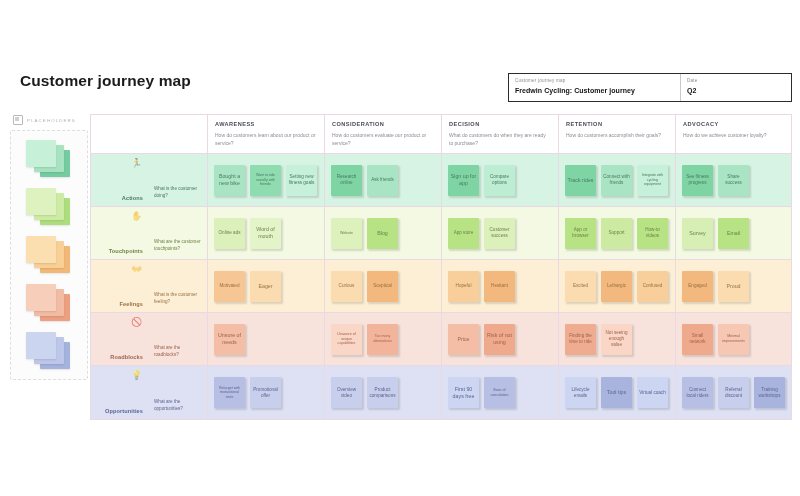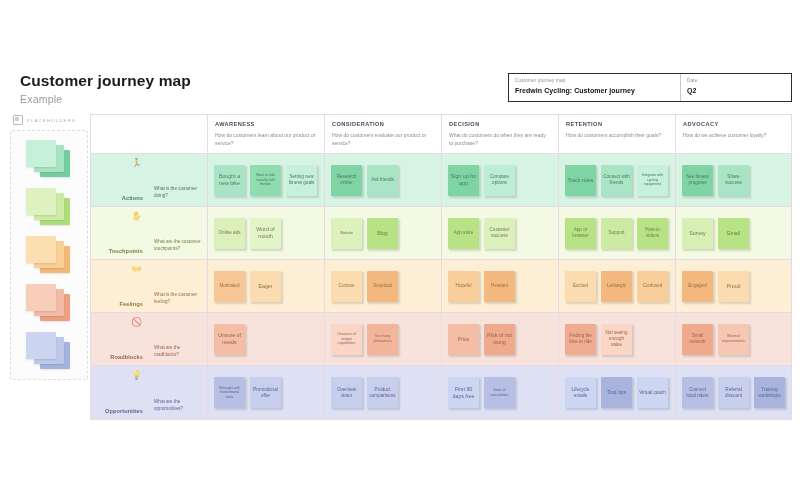--- a/index.html
+++ b/index.html
@@ -221,21 +221,20 @@
   }
   .note.t-lg { font-size: 5.3px; }
   .note.t-md { font-size: 4.6px; }
   .note.t-sm { font-size: 3.6px; }
 </style>
 </head>
 <body>
 
 <div id="title-block">
   <div id="page-title">Customer journey map</div>
-  <div id="page-subtitle">Example</div>
 </div>
 
 <div id="meta-box">
   <div class="meta-cell name">
     <div class="meta-label">Customer journey map</div>
     <div class="meta-value">Fredwin Cycling: Customer journey</div>
   </div>
   <div class="meta-cell date">
     <div class="meta-label">Date</div>
     <div class="meta-value">Q2</div>

